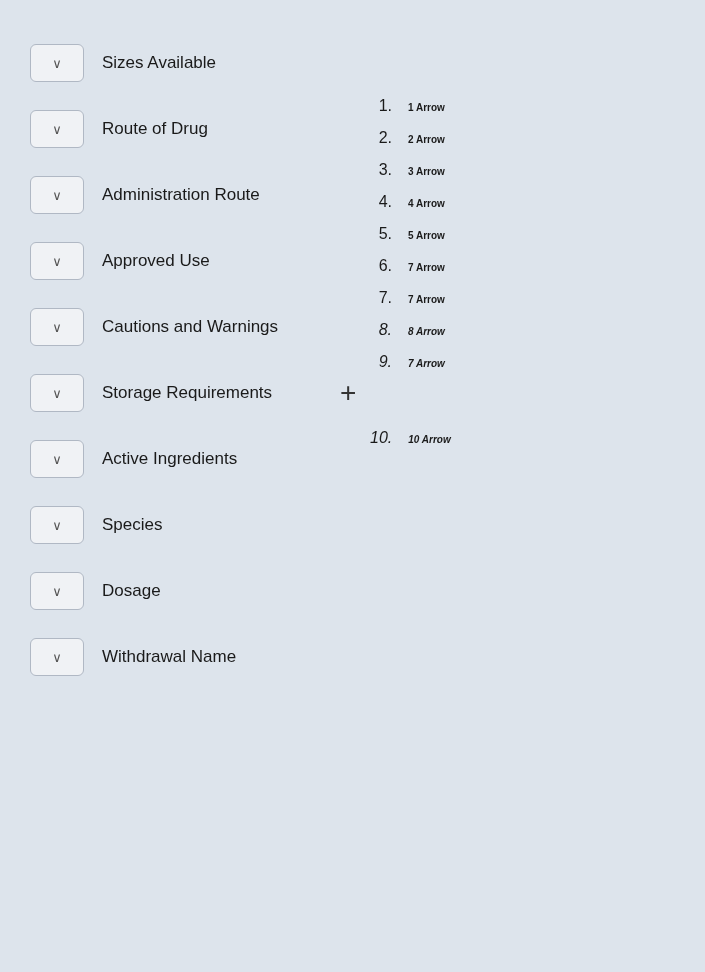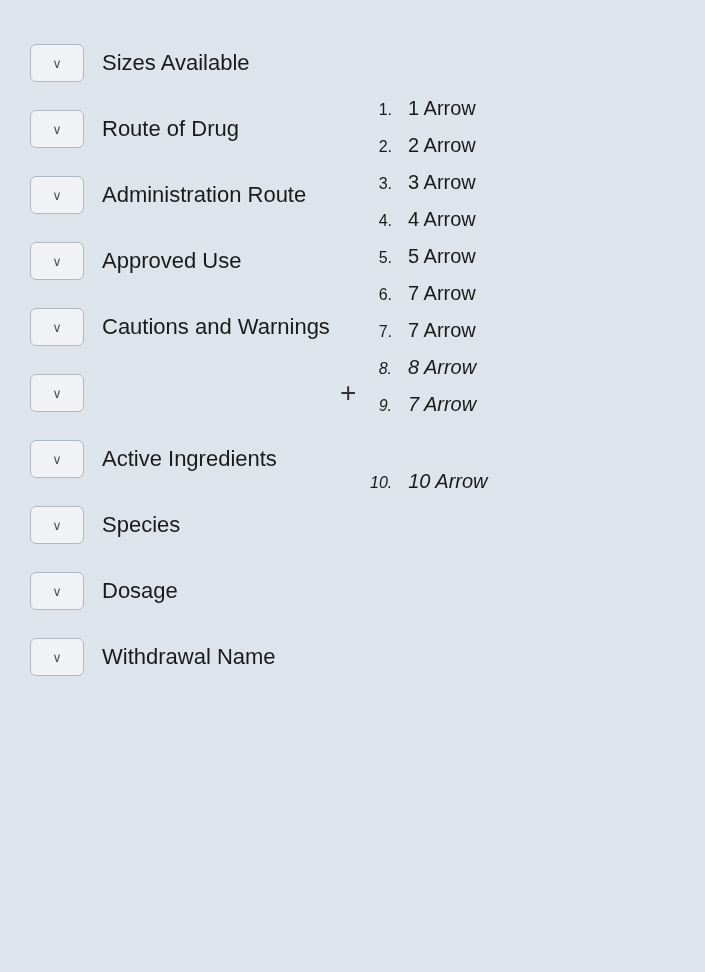--- a/index.html
+++ b/index.html
@@ -59,21 +59,21 @@
       cursor: pointer;
       flex-shrink: 0;
     }
 
     .dropdown-btn .chevron {
       font-size: 13px;
       color: #555;
     }
 
     .item-label {
-      font-size: 22px;
+      font-size: 17px;
       font-weight: 400;
       color: #1a1a1a;
       white-space: nowrap;
       text-align: center;
     }
 
     .plus-icon {
       position: absolute;
       left: 310px;
       top: 50%;
@@ -93,22 +93,22 @@
 
     .arrow-number {
       font-size: 16px;
       font-weight: 500;
       color: #1a1a1a;
       min-width: 22px;
       text-align: right;
     }
 
     .arrow-label {
-      font-size: 20px;
-      font-weight: 400;
+      font-size: 10px;
+      font-weight: 700;
       color: #1a1a1a;
     }
 
     
     .arrow-item:nth-child(n+8) .arrow-label,
     .arrow-item:nth-child(n+8) .arrow-number {
       font-style: italic;
     }
   </style>
 </head>
@@ -143,20 +143,21 @@
       <div class="list-item">
         <button class="dropdown-btn">
           <span class="chevron">∨</span>
         </button>
         <span class="item-label">Cautions and Warnings</span>
       </div>
       <div class="list-item">
         <button class="dropdown-btn">
           <span class="chevron">∨</span>
         </button>
+        <span class="item-label">Storage Requirements</span>
         <span class="plus-icon">+</span>
       </div>
       <div class="list-item">
         <button class="dropdown-btn">
           <span class="chevron">∨</span>
         </button>
         <span class="item-label">Active Ingredients</span>
       </div>
       <div class="list-item">
         <button class="dropdown-btn">

